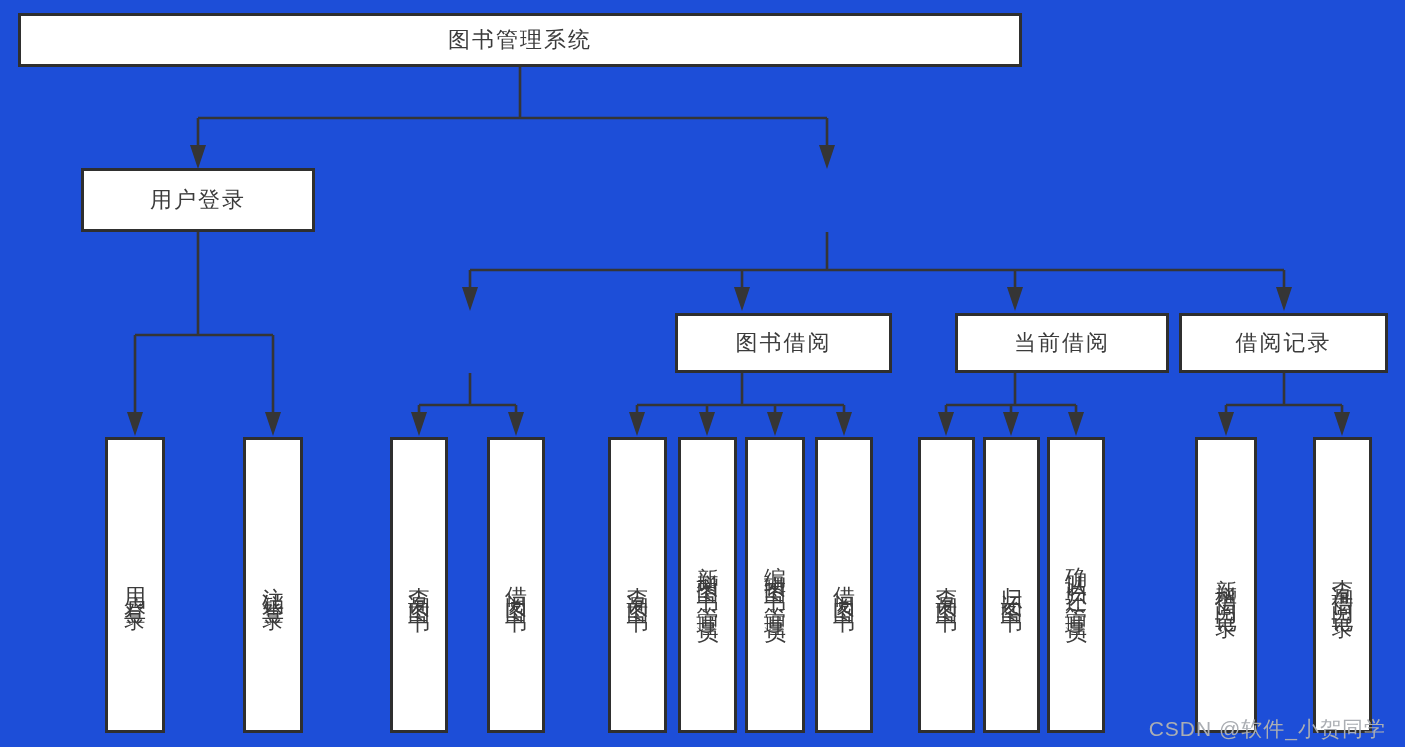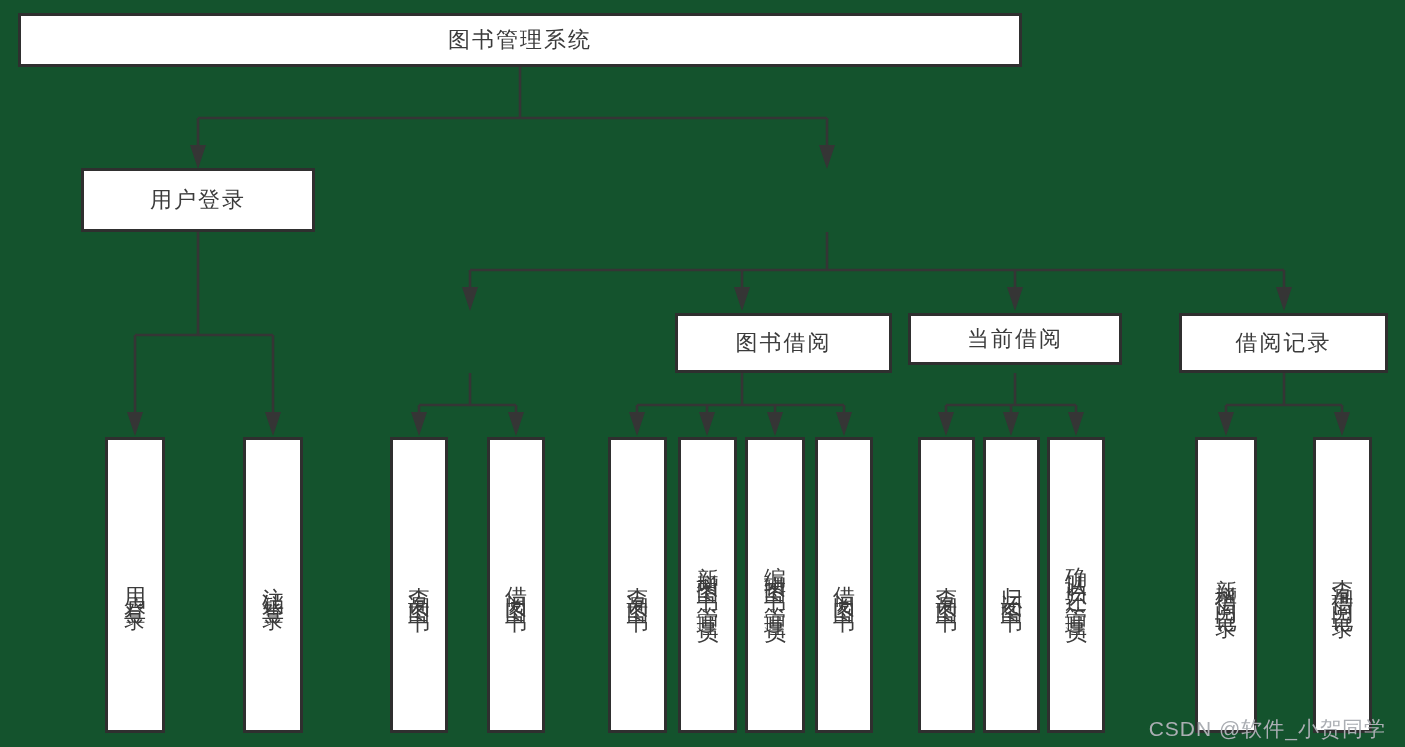--- a/index.html
+++ b/index.html
@@ -1,17 +1,17 @@
 <!DOCTYPE html>
 <html><head>
 <meta charset="utf-8">
 <style>
   html,body{margin:0;padding:0;background:#ffffff;}
   .stage{
-    position:relative;width:1405px;height:747px;background:#14532d;
+    position:relative;width:1405px;height:747px;background:#1d4ed8;
     font-family:"Liberation Sans", sans-serif;overflow:hidden;
   }
   .wires{position:absolute;left:0;top:0;width:1405px;height:747px;}
   .wires path{stroke:#353535;stroke-width:2.6;fill:none;}
   .wires polygon{fill:#353535;stroke:none;}
   .node{
     position:absolute;box-sizing:border-box;
     border:3px solid #2f2f2f;background:#ffffff;
     display:flex;align-items:center;justify-content:center;
     color:#3b3b3b;
@@ -64,21 +64,21 @@
     <span class="label">图书管理系统</span>
   </div>
 
   <div class="node h" style="left:81px;top:168px;width:234px;height:64px;">
     <span class="label">用户登录</span>
   </div>
 
   <div class="node h" style="left:634px;top:313px;width:217px;height:60px;margin-left:41px;">
     <span class="label">图书借阅</span>
   </div>
-  <div class="node h" style="left:908px;top:313px;width:214px;height:52px;">
+  <div class="node h" style="left:955px;top:313px;width:214px;height:60px;">
     <span class="label">当前借阅</span>
   </div>
   <div class="node h" style="left:1179px;top:313px;width:209px;height:60px;">
     <span class="label">借阅记录</span>
   </div>
 
   <div class="node v" style="left:105px;top:437px;width:60px;height:296px;">
     <span class="label">用户登录</span>
   </div>
   <div class="node v" style="left:243px;top:437px;width:60px;height:296px;">

